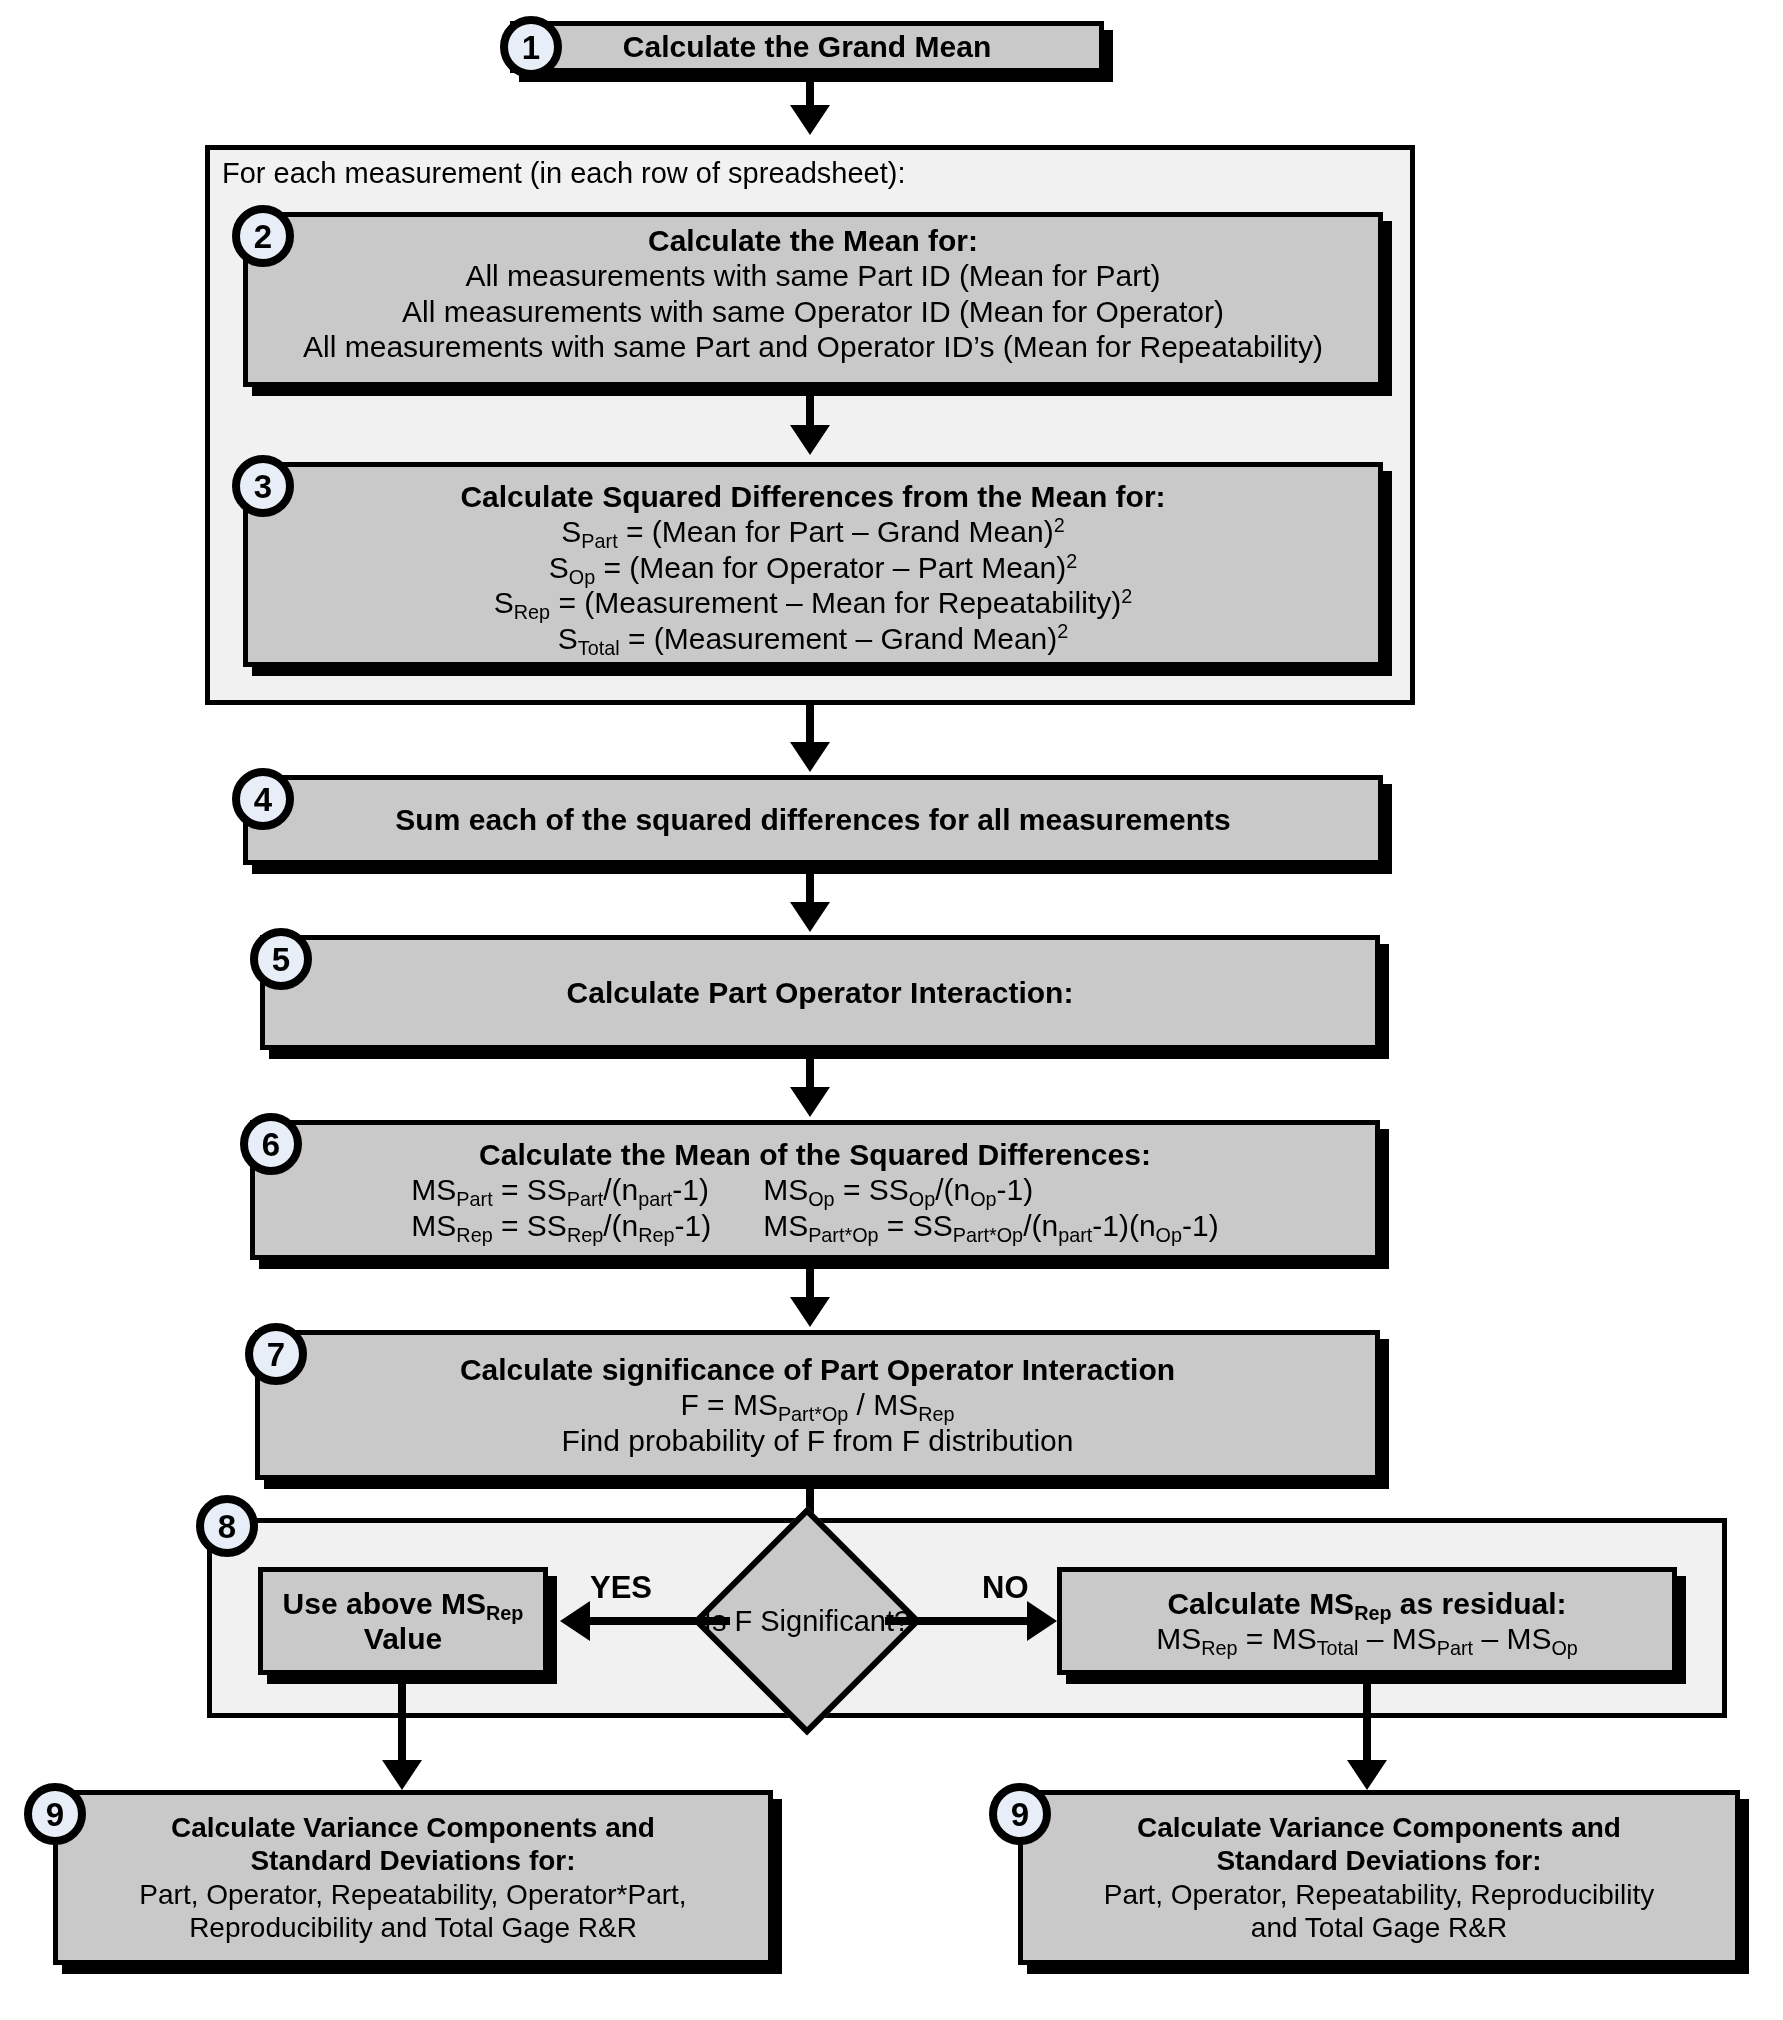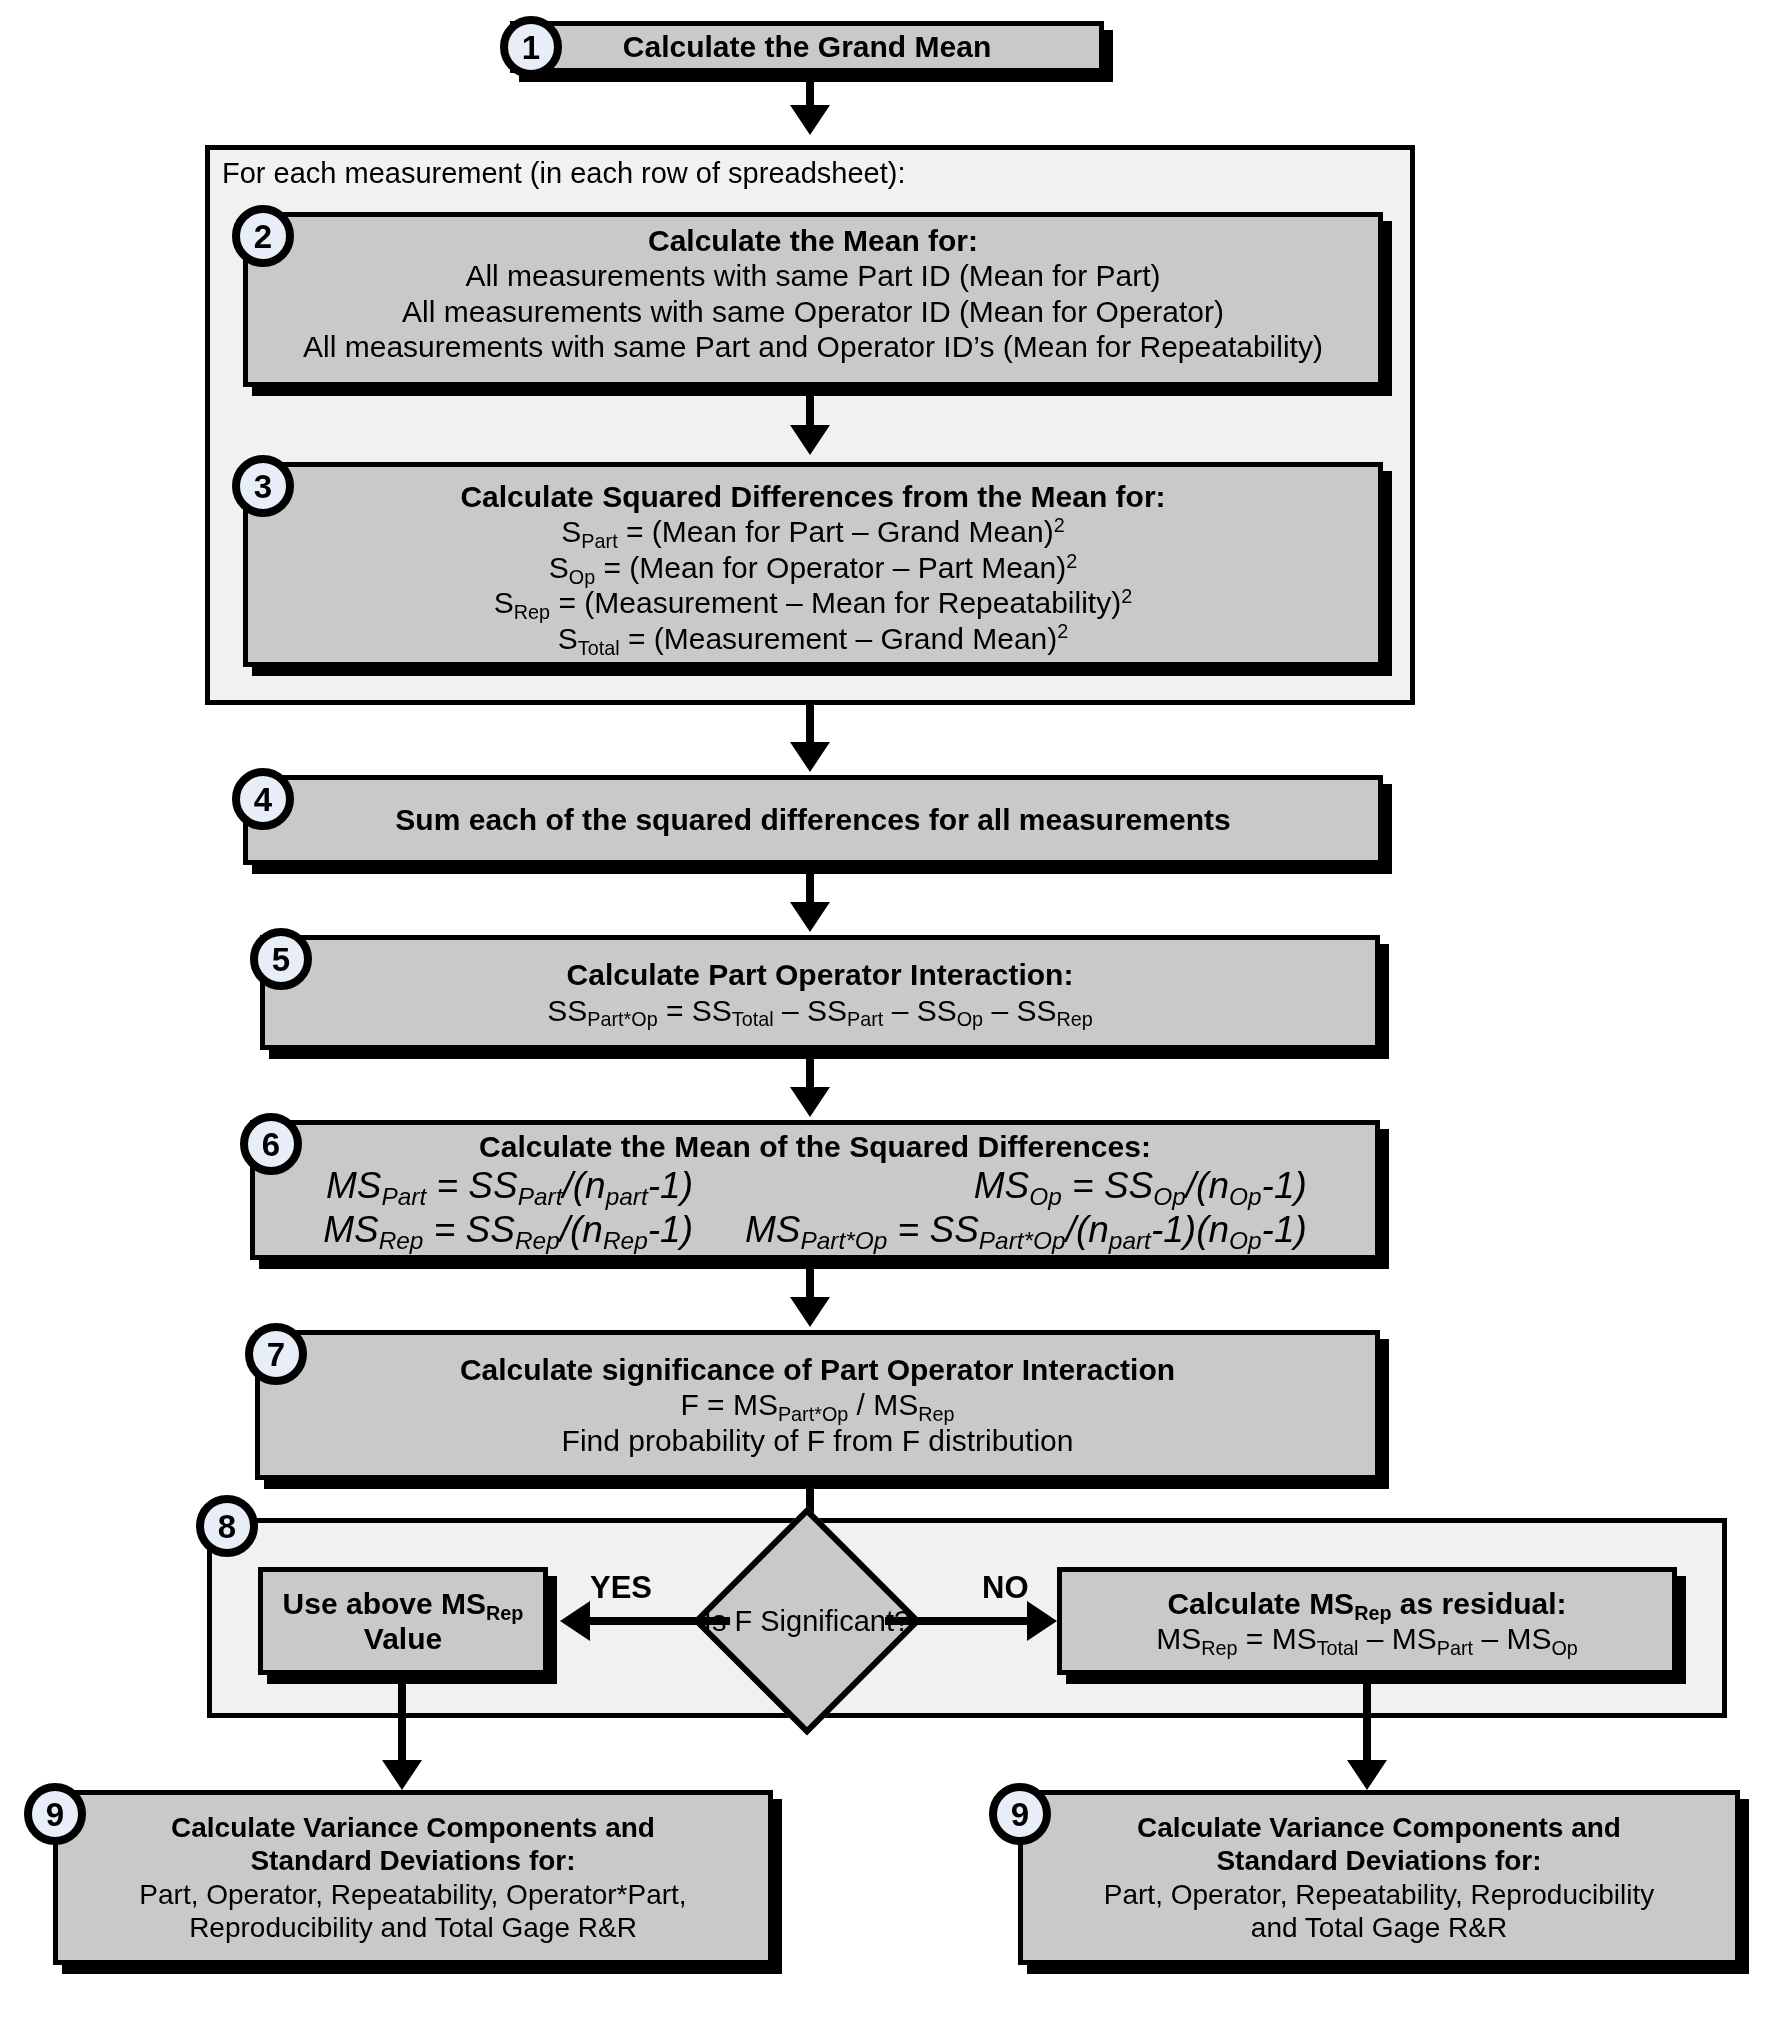--- a/index.html
+++ b/index.html
@@ -87,21 +87,21 @@
   sup { font-size: 0.66em; line-height: 0; vertical-align: baseline; position: relative; top: -0.52em; }
 
   
   .grid2 {
     display: grid;
     grid-template-columns: auto auto;
     column-gap: 52px;
     row-gap: 2px;
     justify-content: center;
   }
-  .grid2 .cell { white-space: nowrap; font-size: 37px; text-align: right; font-style: italic; }
+  .grid2 .cell { white-space: nowrap; font-size: 30px; text-align: left; }
 
   
   .vline {
     position: absolute;
     background: #000000;
     width: 8px;
   }
   .hline {
     position: absolute;
     background: #000000;
@@ -206,23 +206,20 @@
   <div class="node procbox" style="left:243px; top:775px; width:1140px; height:90px;">
     <span class="ln bold">Sum each of the squared differences for all measurements</span>
   </div>
   <div class="badge" style="left:232px; top:768px;">4</div>
 
   <div class="vline" style="left:806px; top:865px; height:48px;"></div>
   <div class="arrowdown" style="left:790px; top:902px;"></div>
 
   <div class="node procbox" style="left:260px; top:935px; width:1120px; height:115px;align-items:center;">
     <span class="ln bold">Calculate Part Operator Interaction:</span>
-    <span class="ln reg">
-      <span>SS</span><sub>Part*Op</sub><span> = SS</span><sub>Total</sub><span> – SS</span><sub>Part</sub><span> – SS</span><sub>Op</sub><span> – SS</span><sub>Rep</sub>
-    </span>
   </div>
   <div class="badge" style="left:250px; top:928px;">5</div>
 
   <div class="vline" style="left:806px; top:1050px; height:48px;"></div>
   <div class="arrowdown" style="left:790px; top:1087px;"></div>
 
   <div class="node procbox" style="left:250px; top:1120px; width:1130px; height:140px;">
     <span class="ln bold">Calculate the Mean of the Squared Differences:</span>
     <div class="grid2">
       <div class="cell">MS<sub>Part</sub> = SS<sub>Part</sub>/(n<sub>part</sub>-1)</div>

